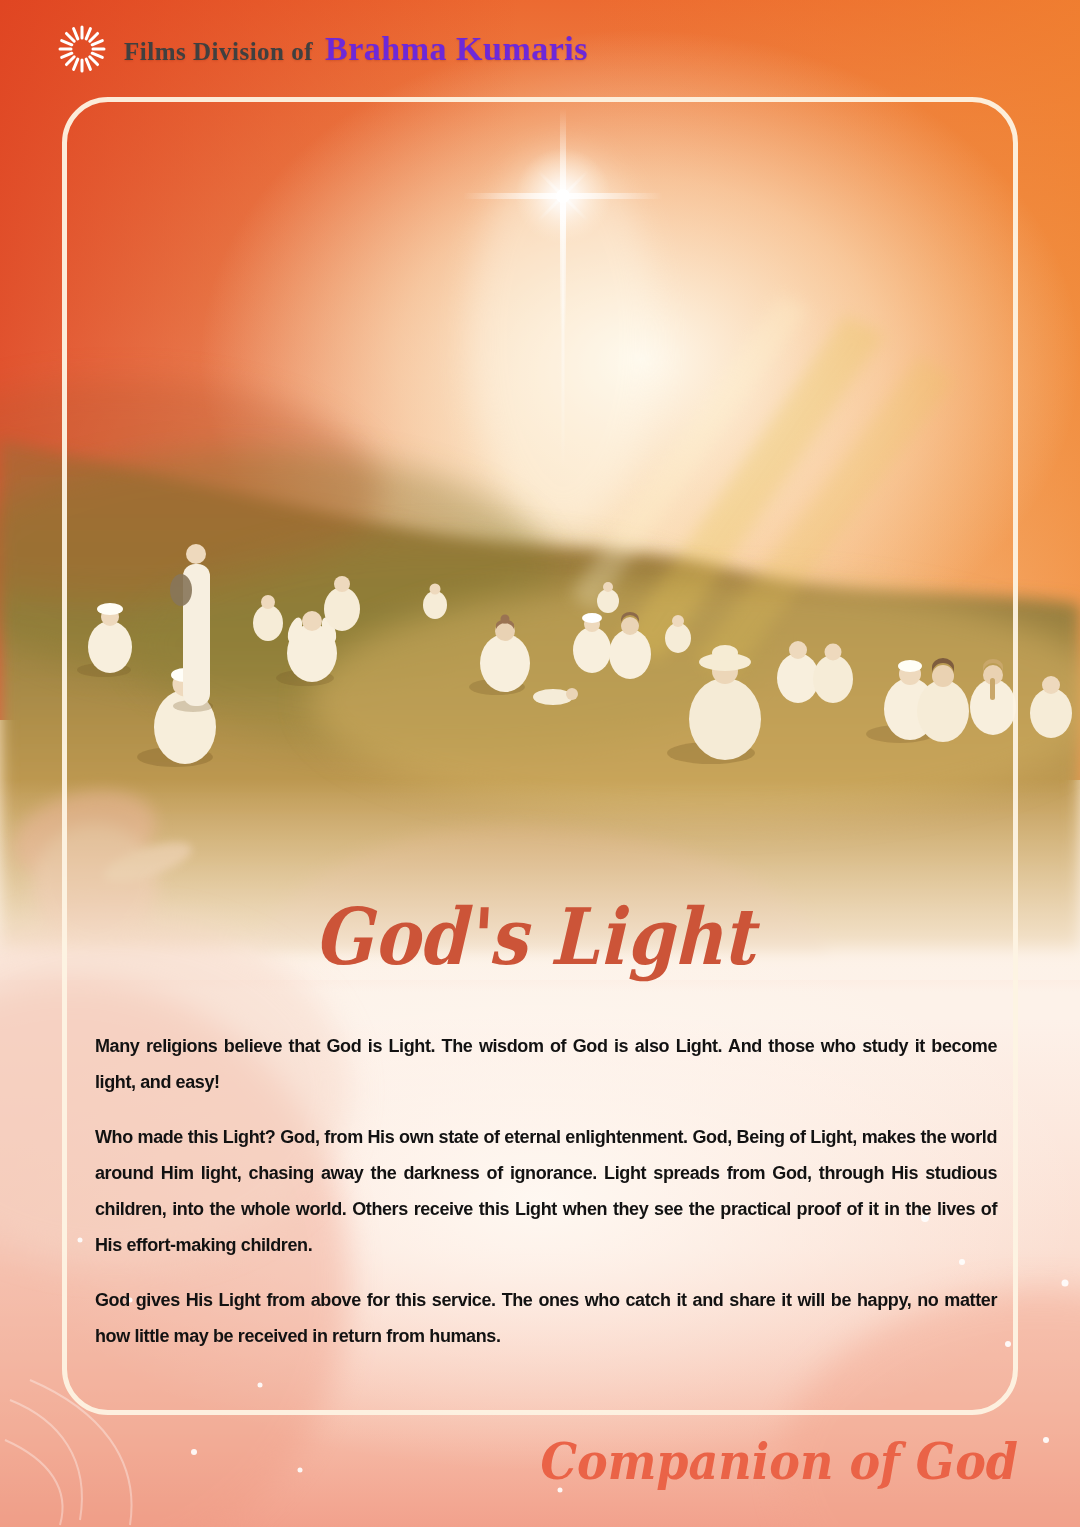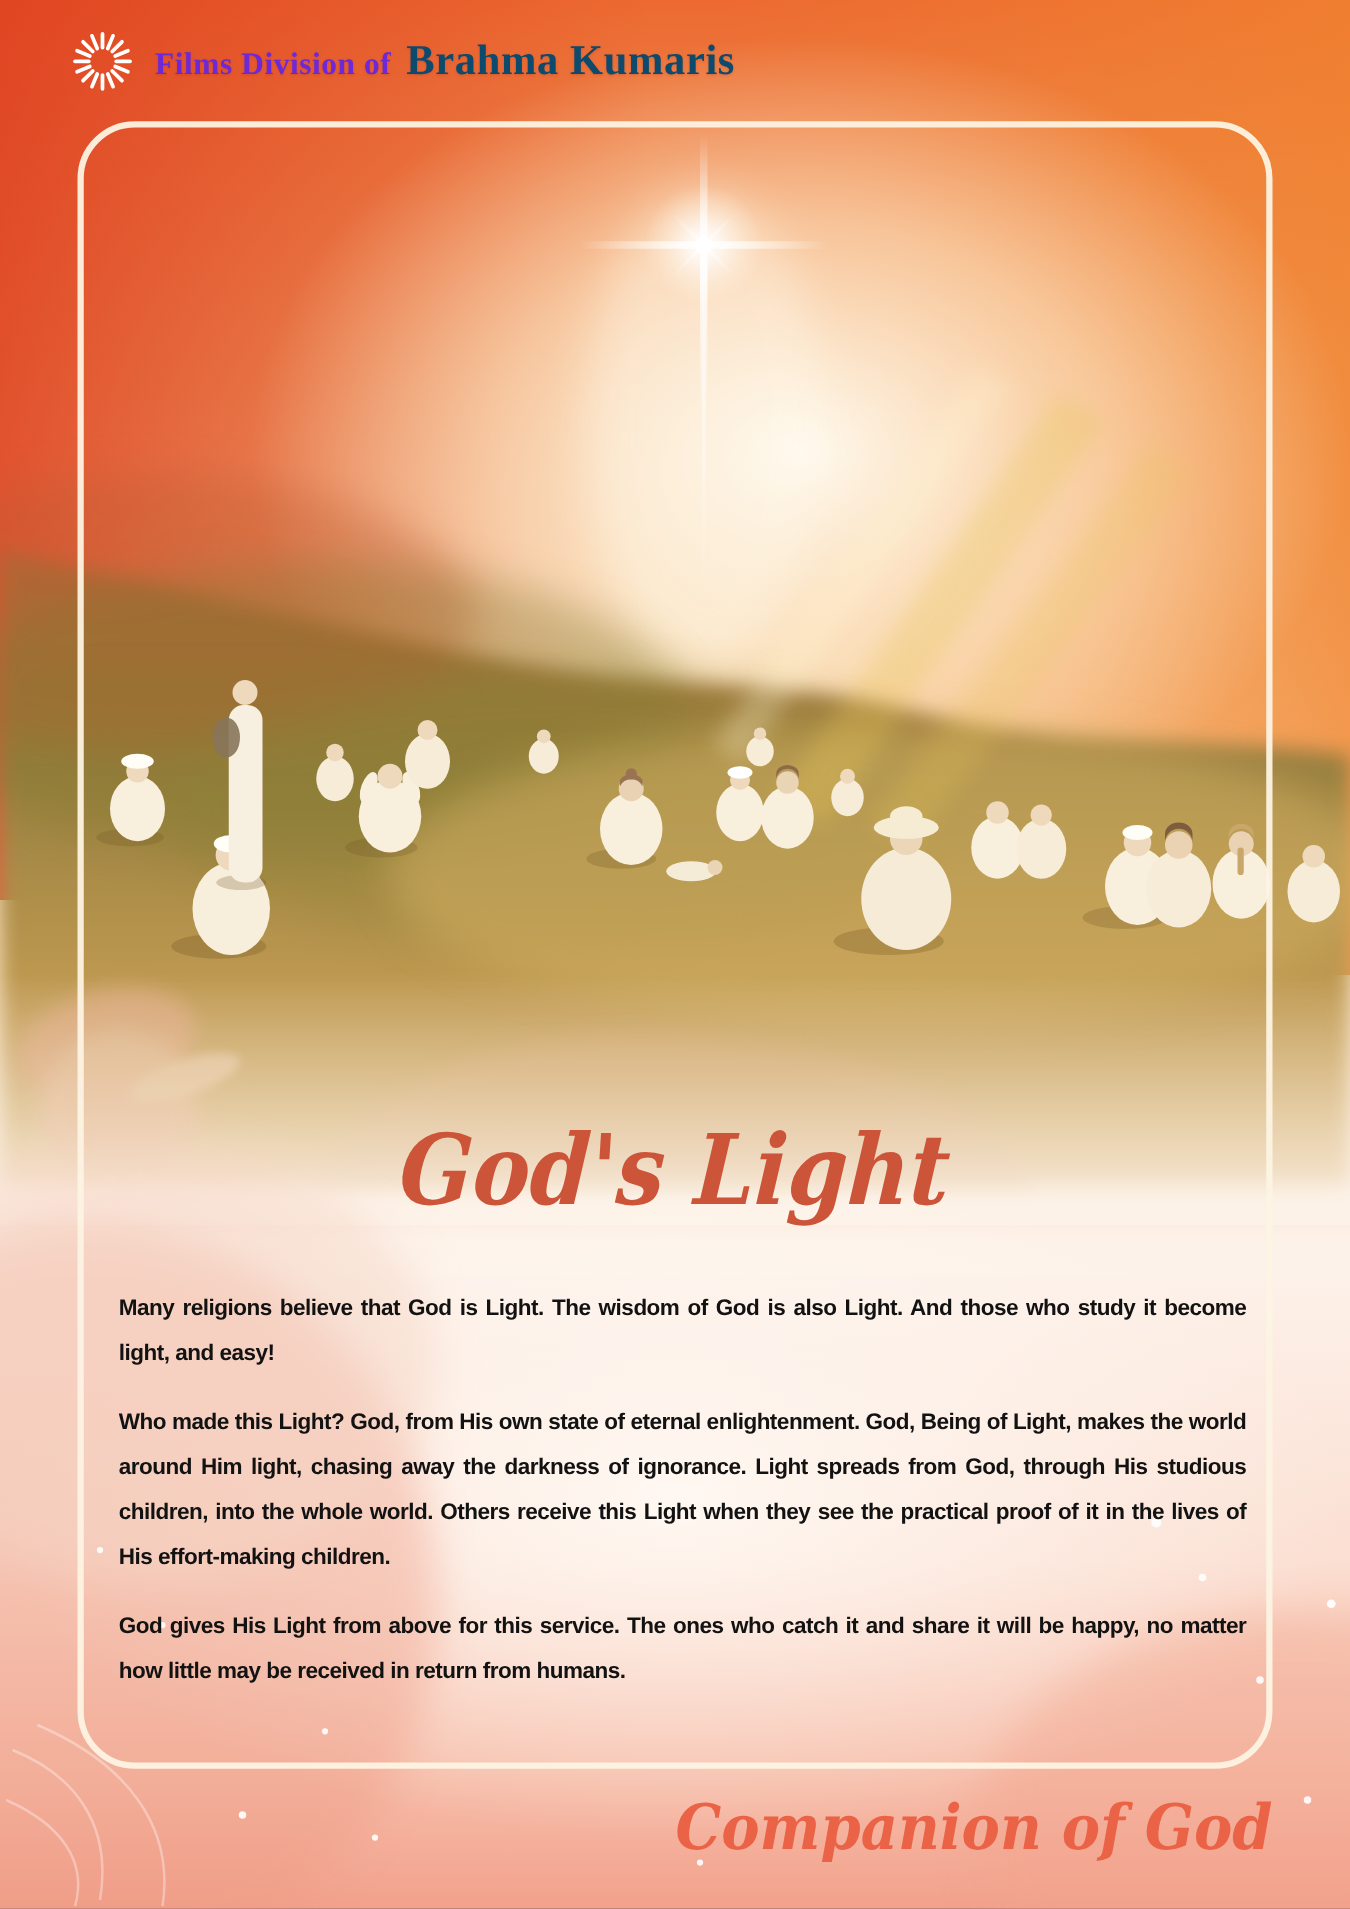--- a/index.html
+++ b/index.html
@@ -19,26 +19,26 @@
 
   
   .header {
     position:absolute; left:0; top:0; width:1080px; height:97px;
     display:flex; align-items:center; padding-left:56px; box-sizing:border-box;
   }
   .logo { width:52px; height:52px; margin-right:16px; flex:0 0 auto; }
   .brandline { display:flex; align-items:baseline; gap:12px; }
   .brand-prefix {
     font-family:"Liberation Serif", serif; font-weight:bold;
-    font-size:25px; color:#6d28d9; letter-spacing:0.5px;
+    font-size:25px; color:#404040; letter-spacing:0.5px;
     text-shadow:0 1px 2px rgba(150,40,10,0.25);
   }
   .brand-name {
     font-family:"Liberation Serif", serif; font-weight:bold;
-    font-size:34px; color:#0c4a6e; letter-spacing:0.5px;
+    font-size:34px; color:#6d28d9; letter-spacing:0.5px;
     text-shadow:0 1px 2px rgba(150,40,10,0.25);
   }
 
   
   .title {
     position:absolute; left:62px; top:892px; width:956px; margin:0;
     text-align:center;
     font-family:"DejaVu Serif", serif; font-style:italic; font-weight:bold;
     font-size:78px; line-height:1.15; color:#cc5438;
     transform:scaleX(0.88) skewX(-4deg); transform-origin:center;

